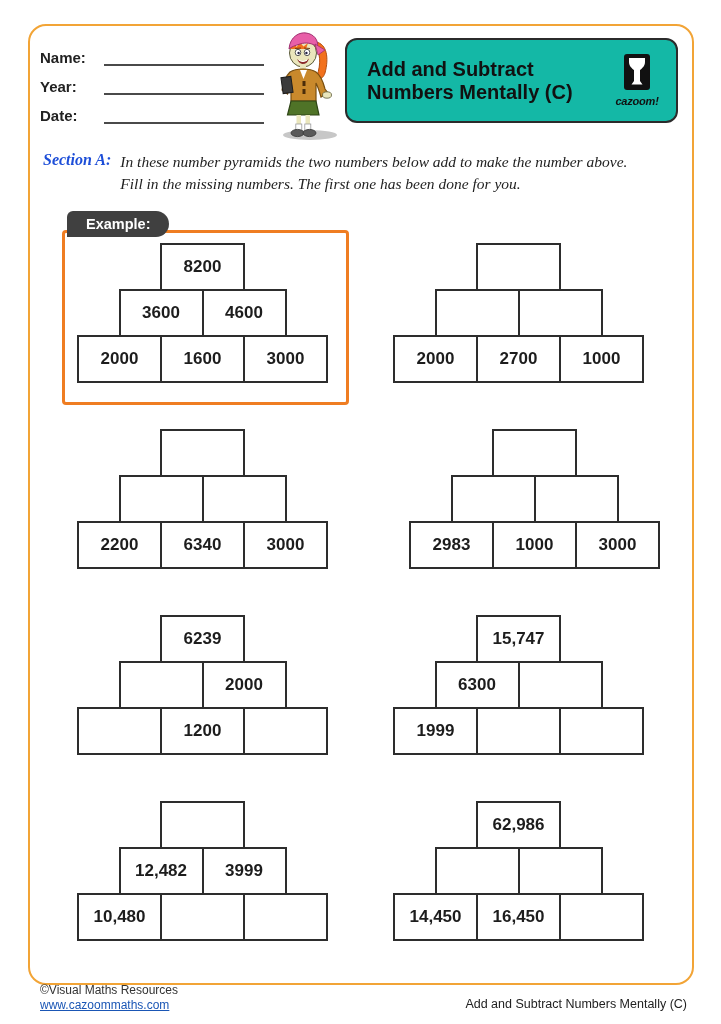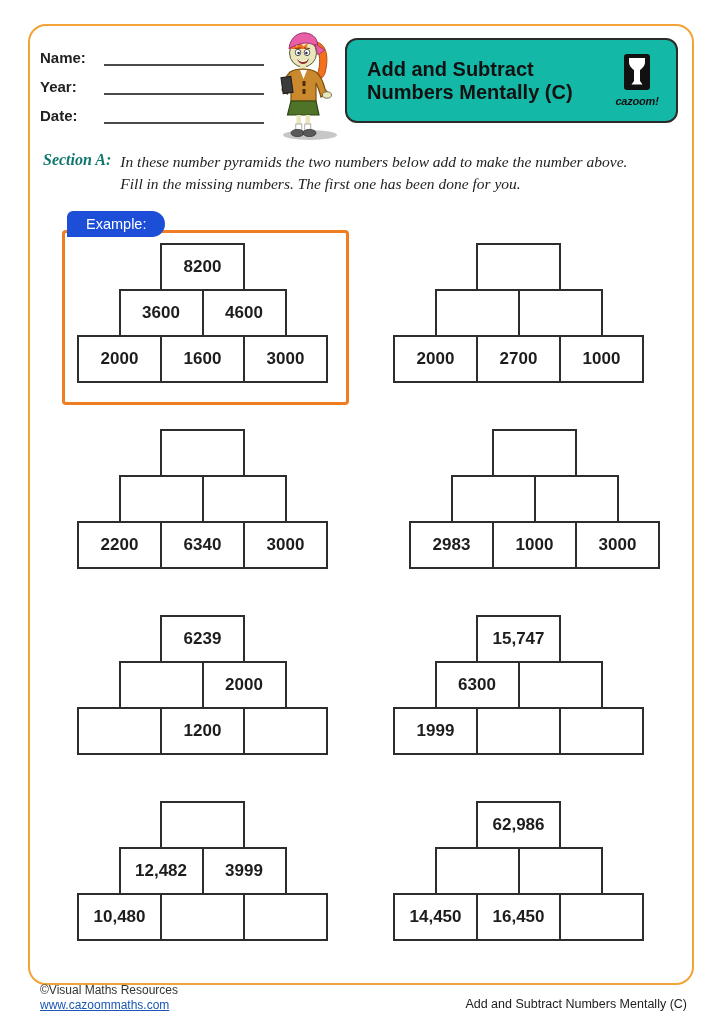--- a/index.html
+++ b/index.html
@@ -17,28 +17,28 @@
   .title-box{position:absolute;left:345px;top:38px;width:333px;height:85px;box-sizing:border-box;
              background:#14b8a6;border:2.5px solid #2b2b2b;border-radius:12px;
              display:flex;align-items:center;padding:0 12px 0 20px;}
   .title-text{flex:1;font-size:20px;font-weight:bold;color:#111;line-height:23px;}
   .logo{width:54px;text-align:center;font-style:italic;}
   .logo-text{font-size:11px;font-weight:bold;color:#111;letter-spacing:-0.2px;margin-top:1px;}
 
   
   .section-a{position:absolute;left:43px;top:151px;width:650px;display:flex;
              font-family:"Liberation Serif",serif;font-style:italic;}
-  .section-label{font-weight:bold;font-size:16px;color:#0f766e;white-space:nowrap;margin-right:9px;}
+  .section-label{font-weight:bold;font-size:16px;color:#1d4ed8;white-space:nowrap;margin-right:9px;}
   .section-text{font-size:15.5px;color:#222;line-height:1.45;}
 
   
   .example-box{position:absolute;left:62px;top:230px;width:287px;height:175px;box-sizing:border-box;
                border:3px solid #EF7D22;border-radius:4px;}
   .example-tab{position:absolute;left:2px;top:-22px;height:26px;line-height:26px;padding:0 19px;
-               background:#1d4ed8;color:#fff;font-weight:normal;font-size:14.5px;
+               background:#404040;color:#fff;font-weight:bold;font-size:14.5px;
                border-radius:6px 13px 13px 0;}
 
   
   .pyramid{position:absolute;width:251px;display:flex;flex-direction:column;align-items:center;}
   .prow{display:flex;}
   .prow + .prow{margin-top:-2px;}
   .pbox{width:85px;height:48px;box-sizing:border-box;border:2px solid #2d2d2d;background:#fff;
         display:flex;align-items:center;justify-content:center;
         font-size:17px;font-weight:bold;color:#1d1d1d;}
   .pbox + .pbox{margin-left:-2px;}

